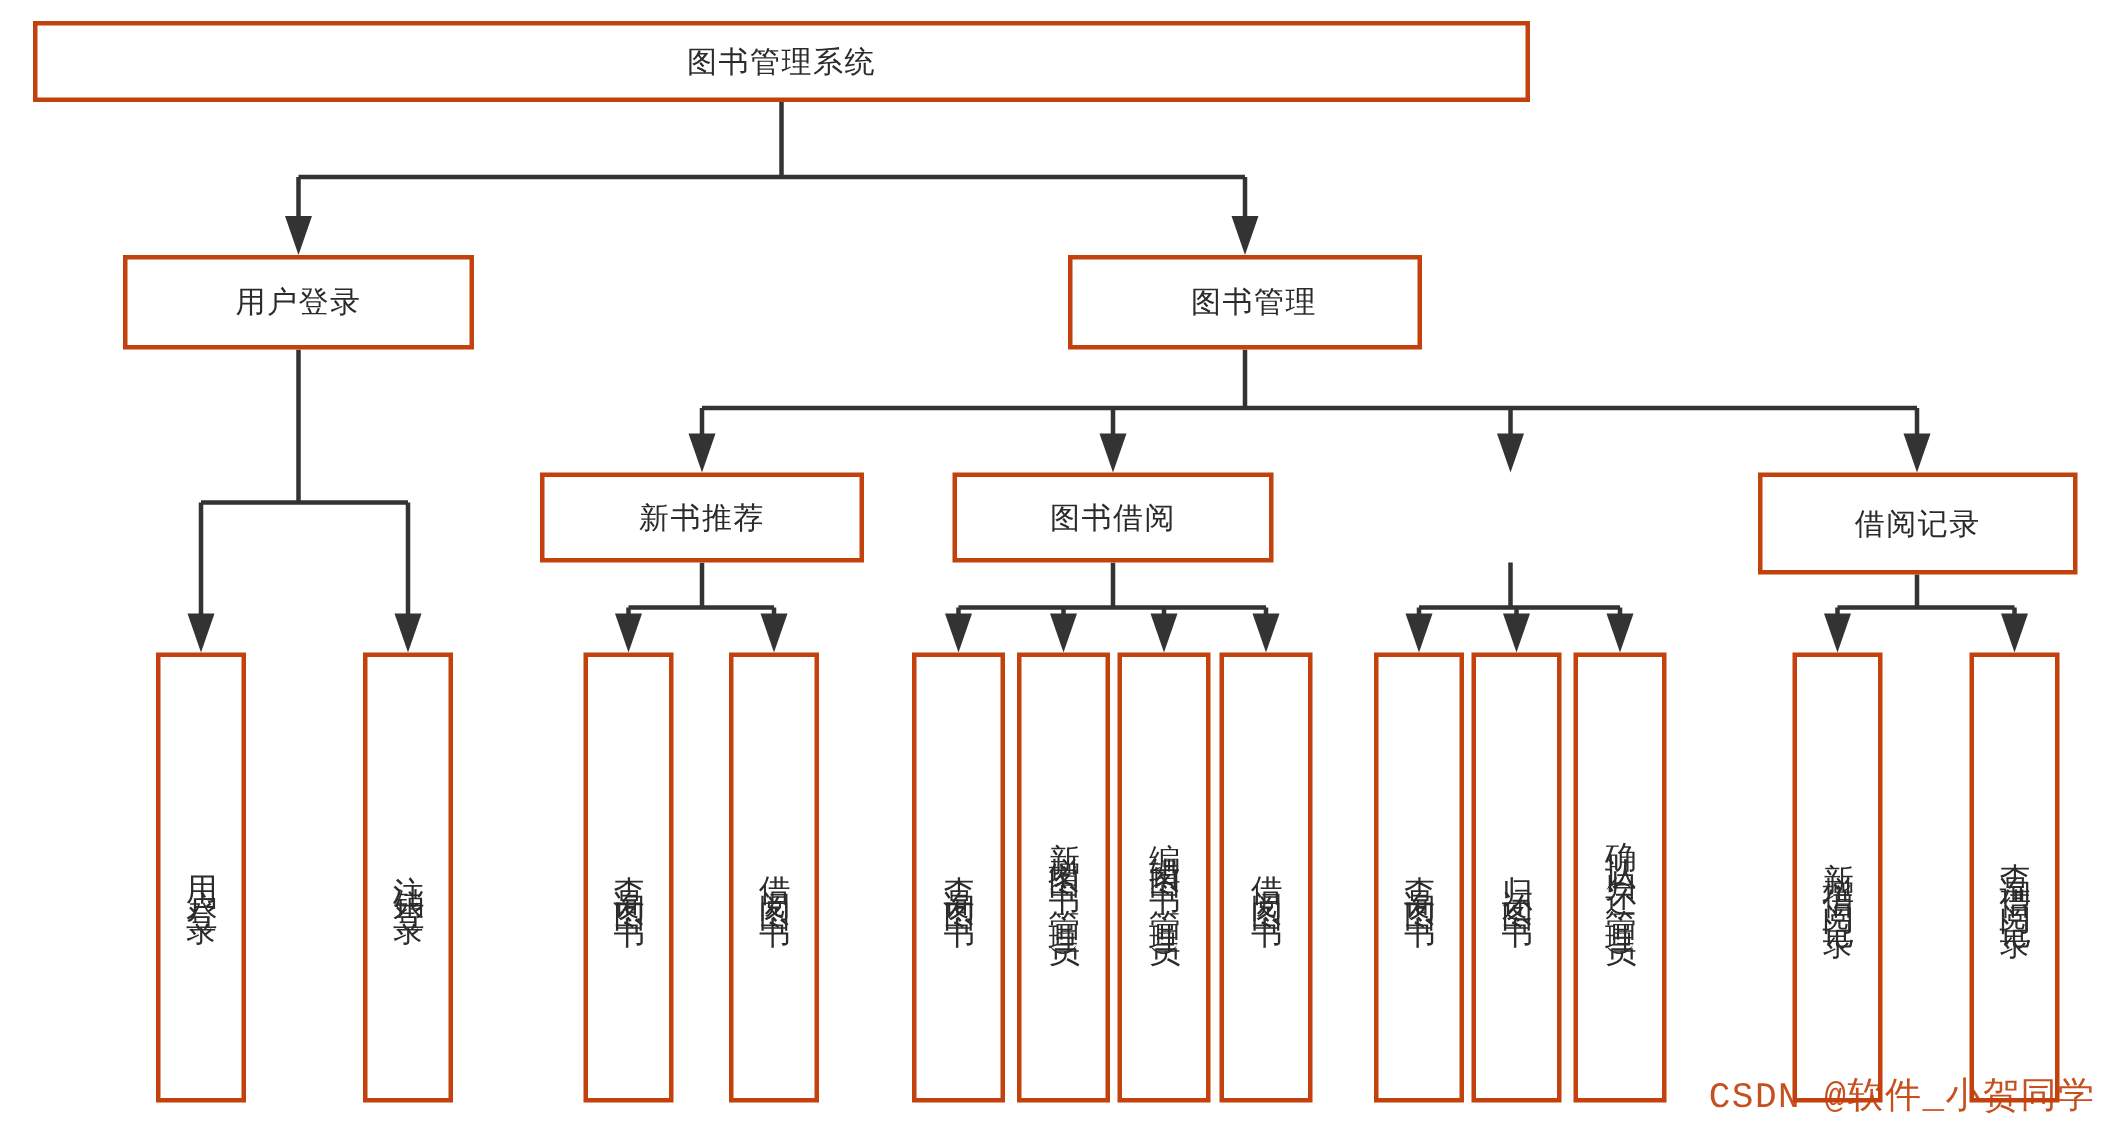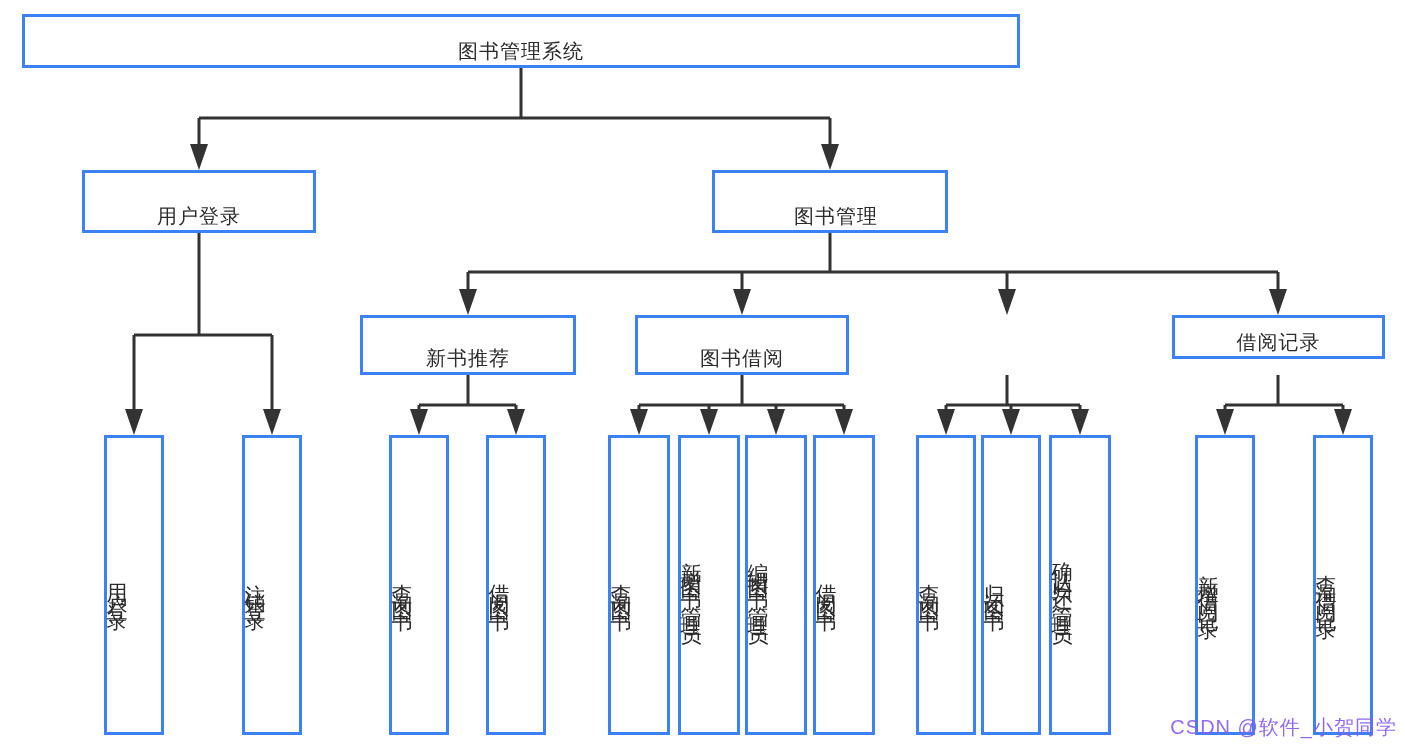--- a/index.html
+++ b/index.html
@@ -21,45 +21,46 @@
     stroke: #333333;
     stroke-width: 3;
   }
   .connectors polygon {
     fill: #333333;
     stroke: none;
   }
   .node {
     position: absolute;
     box-sizing: border-box;
-    border: 3px solid #3b82f6;
+    border: 3px solid #c2410c;
     background: #ffffff;
     display: flex;
-    align-items: flex-end;
+    align-items: center;
     justify-content: center;
     color: #2b2b2b;
   }
   .hbox { font-size: 20px; letter-spacing: 1px; }
   .vbox {
     font-size: 21px;
     writing-mode: vertical-rl;
     text-orientation: mixed;
     letter-spacing: 9px;
     line-height: 1;
   }
   .watermark {
     position: absolute;
     right: 8px;
     top: 714px;
-    font-size: 20px;
-    color: #8b5cf6;
+    font-size: 24px;
+    color: #c2410c;
     opacity: 0.92;
     letter-spacing: 1px;
     white-space: nowrap;
     z-index: 5;
+    font-family: Liberation Mono, monospace;
   }
 </style>
 </head>
 <body>
 
 <div class="canvas">
 
   <svg class="connectors" viewBox="0 0 1405 747" xmlns="http://www.w3.org/2000/svg">
 
     <g>
@@ -120,21 +121,21 @@
   <div class="node hbox" style="left:712px; top:170px; width:236px; height:63px;padding-left:12px;">
     <span>图书管理</span>
   </div>
 
   <div class="node hbox" style="left:635px; top:315px; width:214px; height:60px;">
     <span>图书借阅</span>
   </div>
   <div class="node hbox" style="left:360px; top:315px; width:216px; height:60px;">
     <span>新书推荐</span>
   </div>
-  <div class="node hbox" style="left:1172px; top:315px; width:213px; height:44px;">
+  <div class="node hbox" style="left:1172px; top:315px; width:213px; height:68px;">
     <span>借阅记录</span>
   </div>
 
   <div class="node vbox" style="left:104px; top:435px; width:60px; height:300px;">
     <span>用户登录</span>
   </div>
   <div class="node vbox" style="left:242px; top:435px; width:60px; height:300px;">
     <span>注销登录</span>
   </div>
 

